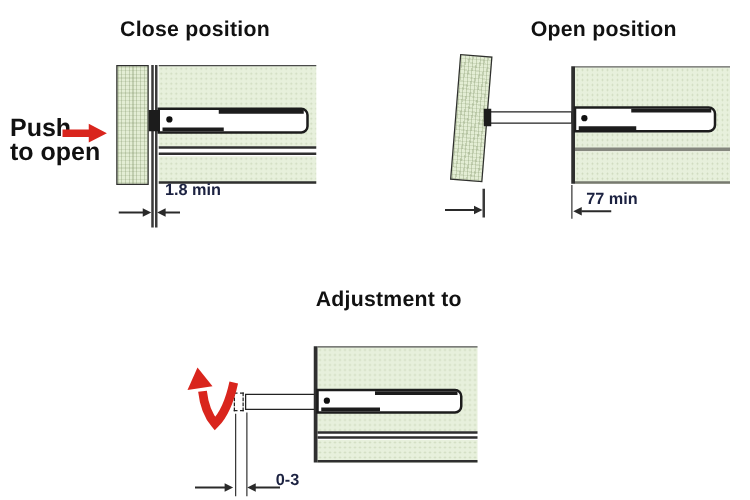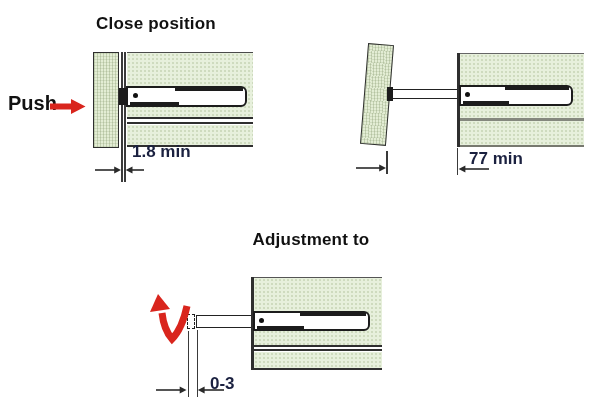--- a/index.html
+++ b/index.html
@@ -15,21 +15,21 @@
   .canvas{
     position:relative;width:600px;height:400px;background:#ffffff;overflow:hidden;
     font-family:"Liberation Sans", sans-serif;
   }
   .abs{position:absolute;}
   .fig-title{
     position:absolute;font-weight:bold;font-size:17px;line-height:19px;
     color:var(--text-primary);text-align:center;letter-spacing:.2px;
   }
   .dim-label{
-    position:absolute;font-weight:bold;font-size:17px;line-height:16px;
+    position:absolute;font-weight:bold;font-size:13px;line-height:16px;
     color:var(--dimension-text);white-space:nowrap;
   }
   .push-label{
     position:absolute;left:8px;top:94px;font-weight:bold;font-size:20px;
     line-height:19px;color:var(--text-primary);
   }
   .door{
     position:absolute;border:1.6px solid var(--line-dark);
     background-color:var(--door-fill);
     background-image:
@@ -62,40 +62,42 @@
 </style>
 </head>
 <body>
 
 <div class="canvas">
 
   <div class="fig-title" style="left:93px;top:14px;width:126px;">Close position</div>
 
   <div class="push-label">
     <div>Push</div>
+    <div>to open</div>
   </div>
 
   <div class="door" style="left:93px;top:52px;width:24px;height:94px;"></div>
 
   <div class="vline" style="left:121.3px;top:52px;height:130px;"></div>
   <div class="vline" style="left:124.4px;top:52px;height:130px;"></div>
 
   <div class="panel" style="left:127px;top:52px;width:126px;height:65px;border-top:1.5px solid #4a4a4a;"></div>
   <div class="shelf-double" style="left:127px;top:117px;width:126px;height:3px;"></div>
   <div class="panel" style="left:127px;top:125px;width:126px;height:20px;border-bottom:2.2px solid var(--line-dark);"></div>
 
   <div class="cap" style="left:119px;top:88px;width:8px;height:17px;"></div>
   <div class="latch" style="left:126px;top:86px;width:117px;height:17px;">
     <span class="bar-top"></span>
     <span class="bar-bottom"></span>
     <span class="screw" style="left:5px;top:5px;"></span>
   </div>
 
   <div class="dim-label" style="left:132px;top:144px;">1.8 min</div>
 
+  <div class="fig-title" style="left:423px;top:14px;width:120px;">Open position</div>
 
   <div class="door" style="left:364px;top:44px;width:24px;height:99px;transform:rotate(4.6deg);"></div>
 
   <div class="cap" style="left:387px;top:87px;width:6px;height:14px;"></div>
   <div class="rod" style="left:391px;top:89px;width:65px;height:8px;"></div>
 
   <div class="cap" style="left:457px;top:53px;width:2.6px;height:94px;z-index:2;background:var(--line-dark);"></div>
   <div class="panel" style="left:459.5px;top:53px;width:124px;height:64.5px;border-top:1.5px solid #666;"></div>
   <div class="abs" style="left:459.5px;top:117.5px;width:124px;height:3px;background:var(--line-gray);"></div>
   <div class="panel" style="left:459.5px;top:120.5px;width:124px;height:24px;border-bottom:2.4px solid #77796f;"></div>
@@ -125,21 +127,21 @@
 
   <div class="latch" style="left:253px;top:311px;width:113px;height:16px;">
     <span class="bar-top"></span>
     <span class="bar-bottom"></span>
     <span class="screw" style="left:4px;top:5px;"></span>
   </div>
 
   <div class="vline" style="left:187.5px;top:331px;height:66px;"></div>
   <div class="vline" style="left:196.7px;top:330px;height:67px;"></div>
 
-  <div class="dim-label" style="left:210px;top:376px;width:40px;text-align:left;">0-3</div>
+  <div class="dim-label" style="left:210px;top:376px;width:40px;text-align:center;">0-3</div>
 
   <svg class="overlay" width="600" height="400" viewBox="0 0 600 400">
 
     <polygon points="50,103.5 71,103.5 71,99 85.5,106.5 71,114 71,109.5 50,109.5" style="fill:var(--accent-red)"></polygon>
 
     <g style="stroke:#2a2a2a;stroke-width:1.6">
       <line x1="95" y1="170" x2="116.5" y2="170"></line>
       <line x1="144" y1="170" x2="131" y2="170"></line>
     </g>
     <polygon points="121,170 114.2,166.6 114.2,173.4" fill="#2a2a2a"></polygon>

